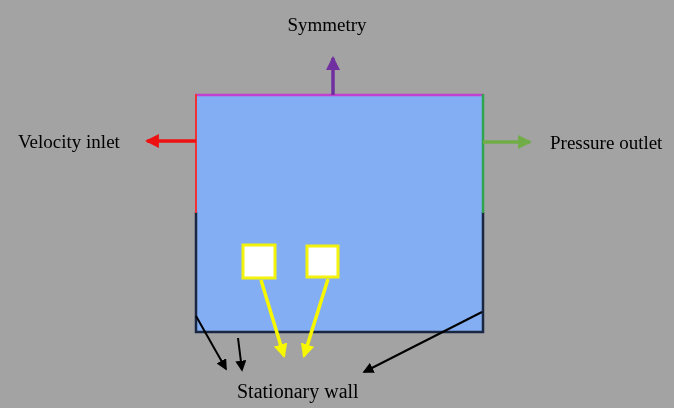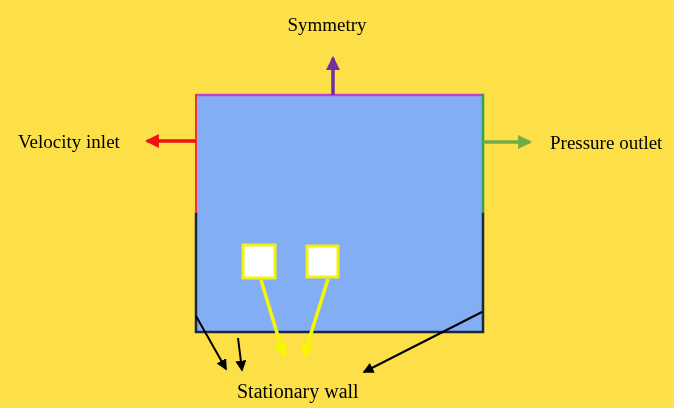--- a/index.html
+++ b/index.html
@@ -4,21 +4,21 @@
 <style>
   html, body {
     margin: 0;
     padding: 0;
     background: #ffffff;
   }
   .canvas {
     position: relative;
     width: 674px;
     height: 408px;
-    background: #fde047;
+    background: #a3a3a3;
     overflow: hidden;
     font-family: "Liberation Serif", "DejaVu Serif", serif;
   }
   svg text {
     font-family: "Liberation Serif", "DejaVu Serif", serif;
     fill: #000000;
   }
 </style>
 </head>
 <body>

